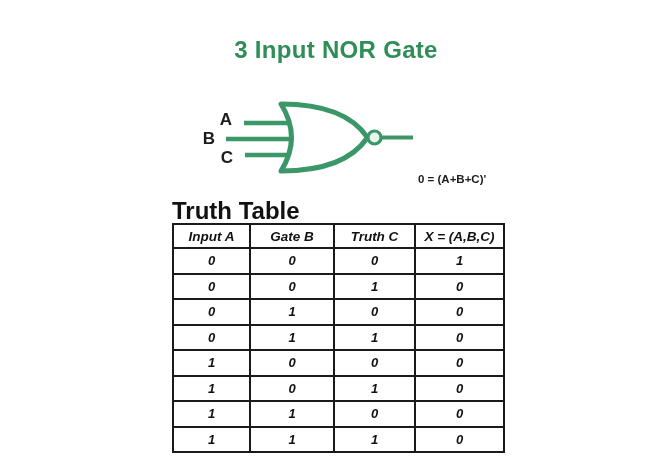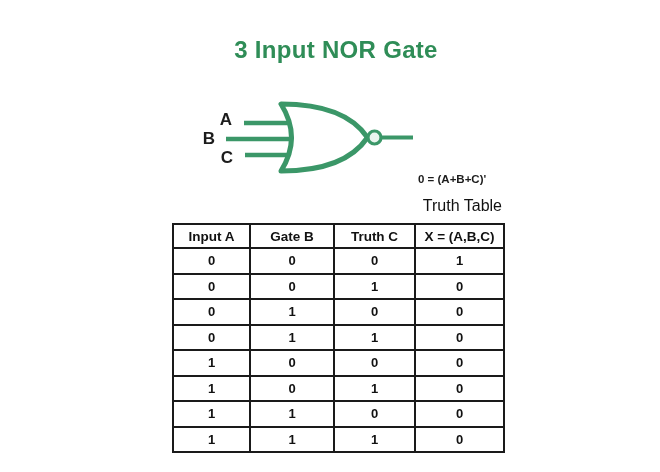--- a/index.html
+++ b/index.html
@@ -60,32 +60,33 @@
     font-weight: bold;
     color: #1c1c1c;
     white-space: nowrap;
     margin-top: 42px;
   }
   .table-heading {
     position: absolute;
     left: 172px;
     top: 197px;
     width: 330px;
-    text-align: right;
-    font-size: 16px;
-    font-weight: normal;
+    text-align: left;
+    font-size: 24px;
+    font-weight: bold;
     color: #111111;
   }
   table.truth-table {
     position: absolute;
     left: 172px;
     top: 223px;
     width: 331px;
     border-collapse: collapse;
     table-layout: fixed;
+    font-style: italic;
   }
   table.truth-table th,
   table.truth-table td {
     border: 2px solid #1a1a1a;
     text-align: center;
     vertical-align: middle;
     padding: 0;
     color: #111111;
     background: #ffffff;
   }

